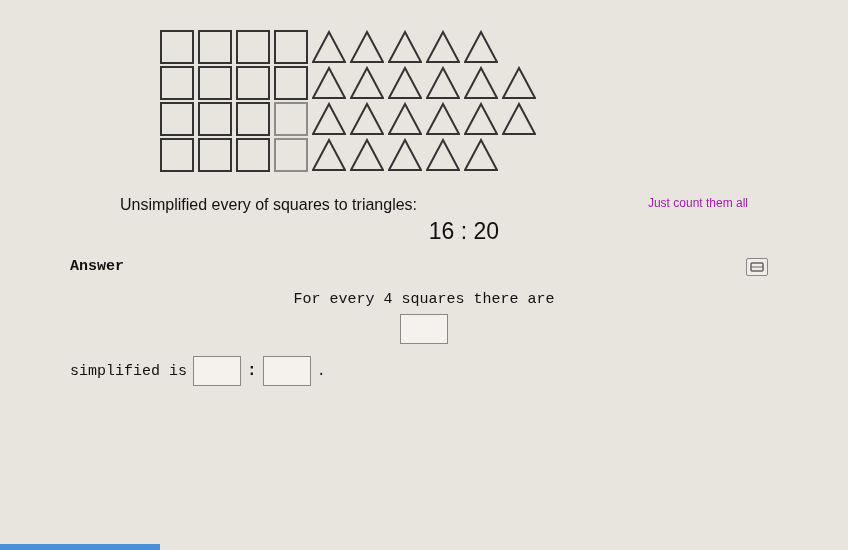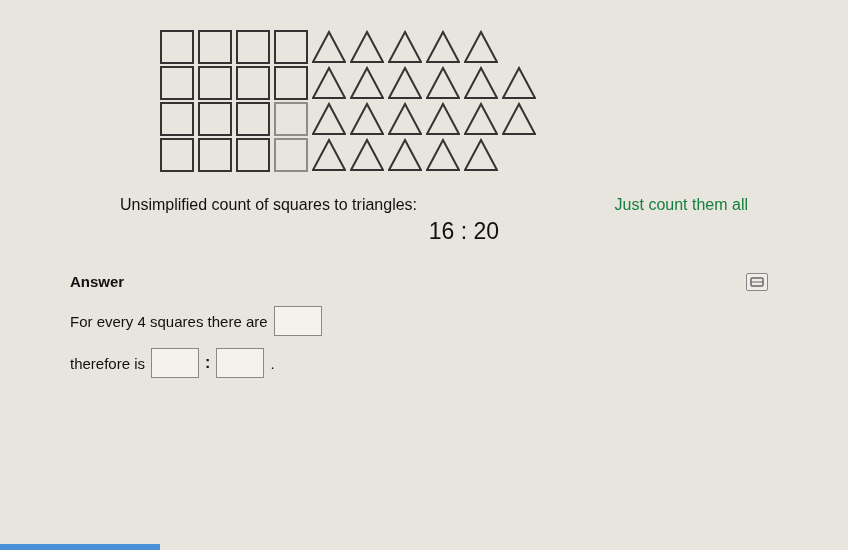--- a/index.html
+++ b/index.html
@@ -64,27 +64,28 @@
     .ratio-value {
       font-size: 23px;
       text-align: center;
       margin-left: 20px;
     }
 
     .hint-text {
       position: absolute;
       right: 40px;
       top: 0;
-      font-size: 16px;
-      color: #15803d;
+      font-size: 12px;
+      color: #a21caf;
     }
 
     .answer-section {
-      margin-top: 28px;
+      margin-top: 13px;
       padding: 0 10px;
+      font-family: Liberation Mono, monospace;
     }
 
     .answer-label {
       font-size: 15px;
       font-weight: bold;
       margin-bottom: 16px;
     }
 
     .answer-box-icon {
       position: absolute;
@@ -100,20 +101,21 @@
       justify-content: center;
     }
 
     .answer-row1 {
       font-size: 15px;
       margin-bottom: 12px;
       display: flex;
       align-items: center;
       flex-wrap: nowrap;
       gap: 6px;
+      flex-direction: column;
     }
 
     .answer-row2 {
       font-size: 15px;
       display: flex;
       align-items: center;
       gap: 6px;
     }
 
     .input-box {
@@ -238,42 +240,42 @@
       <svg class="tri-svg" width="34" height="34">
           <polygon points="17,2 33,32 1,32" fill="none" stroke="#333" stroke-width="2"></polygon>
         </svg>
       <svg class="tri-svg" width="34" height="34">
           <polygon points="17,2 33,32 1,32" fill="none" stroke="#333" stroke-width="2"></polygon>
         </svg>
     </div>
   </div>
 
   <div class="ratio-section">
-    <div class="ratio-label">Unsimplified count of squares to triangles:</div>
+    <div class="ratio-label">Unsimplified every of squares to triangles:</div>
     <div class="ratio-value">16 : 20</div>
     <div class="hint-text">Just count them all</div>
   </div>
 
   <div class="answer-section answer-relative">
     <div class="answer-label">Answer</div>
 
     <div class="answer-box-icon">
       <svg width="14" height="10" viewBox="0 0 14 10">
           <rect x="1" y="1" width="12" height="8" rx="1" fill="none" stroke="#666" stroke-width="1.5"></rect>
           <line x1="1" y1="5" x2="13" y2="5" stroke="#666" stroke-width="1"></line>
         </svg>
     </div>
 
     <div class="answer-row1">
       <span>For every 4 squares there are</span>
       <span class="input-box"></span>
     </div>
 
     <div class="answer-row2">
-      <span>therefore is</span>
+      <span>simplified is</span>
       <span class="input-box"></span>
       <span class="colon-sep">:</span>
       <span class="input-box"></span>
       <span>.</span>
     </div>
   </div>
 
 </div>
 
 <div class="bottom-bar"></div>

